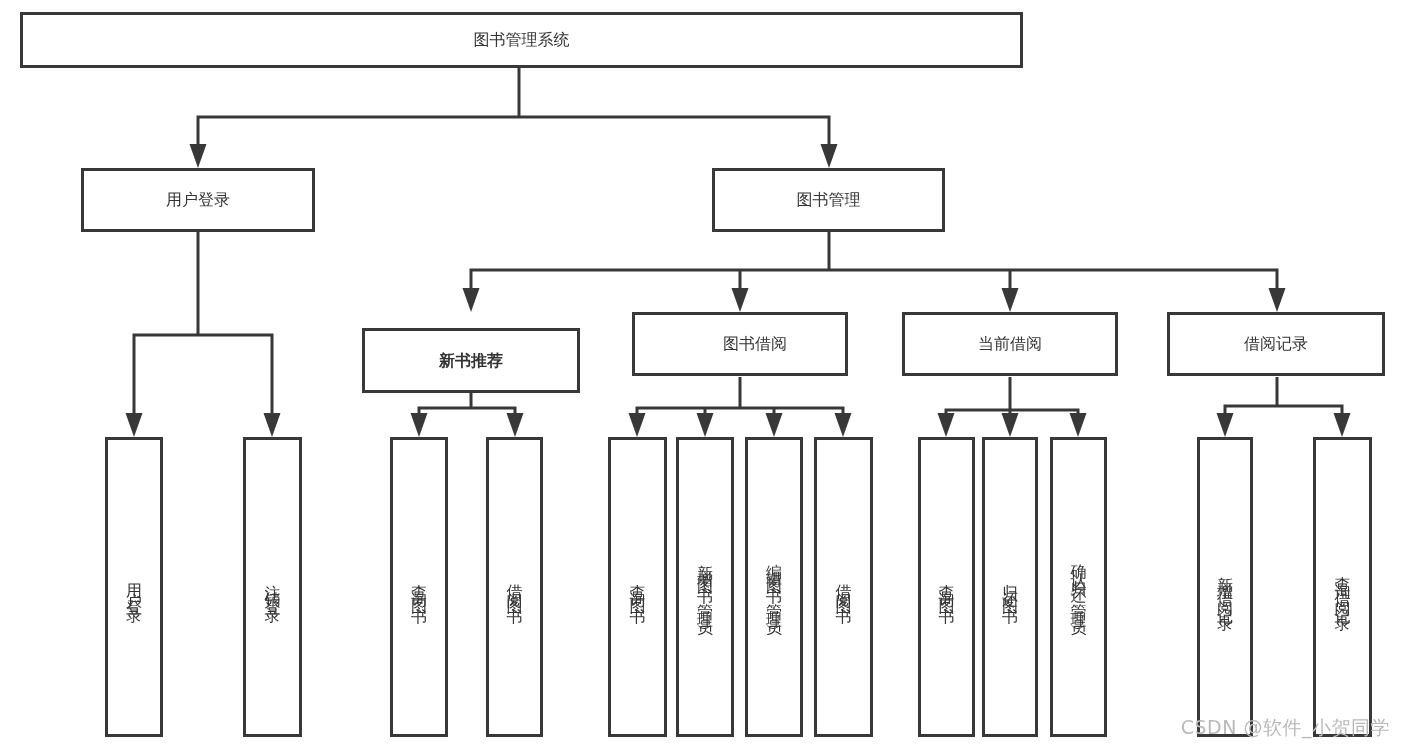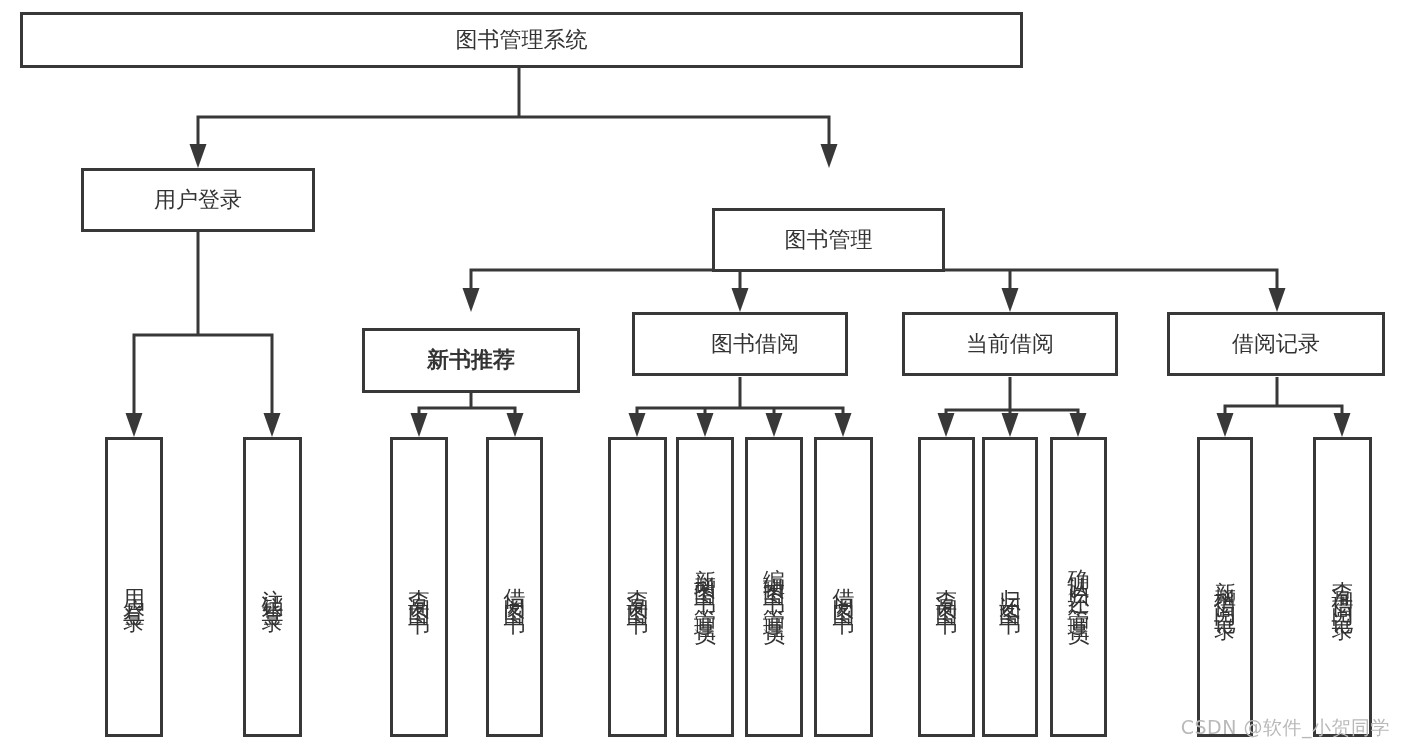--- a/index.html
+++ b/index.html
@@ -33,21 +33,21 @@
   }
   .node {
     position: absolute;
     box-sizing: border-box;
     border: 3px solid #383838;
     background: #ffffff;
     display: flex;
     align-items: center;
     justify-content: center;
     color: #333333;
-    font-size: 22px;
+    font-size: 16px;
     line-height: 1.2;
     white-space: nowrap;
   }
   .leaf span {
     writing-mode: vertical-lr;
     text-orientation: mixed;
     letter-spacing: 8px;
     line-height: 1;
   }
   .watermark {
@@ -102,21 +102,21 @@
     <polygon points="1333.5,413 1350.5,413 1342,437"></polygon>
   </svg>
 
   <div class="node" style="left:20px; top:12px; width:1003px; height:56px;">
     <span>图书管理系统</span>
   </div>
 
   <div class="node" style="left:81px; top:168px; width:234px; height:64px;">
     <span>用户登录</span>
   </div>
-  <div class="node" style="left:712px; top:168px; width:233px; height:64px;margin-top:40px;">
+  <div class="node" style="left:712px; top:168px; width:233px; height:64px;">
     <span>图书管理</span>
   </div>
 
   <div class="node" style="left:362px; top:328px; width:218px; height:65px;font-weight:bold;">
     <span>新书推荐</span>
   </div>
   <div class="node" style="left:632px; top:312px; width:216px; height:64px;padding-left:30px;">
     <span>图书借阅</span>
   </div>
   <div class="node" style="left:902px; top:312px; width:216px; height:64px;justify-content:center;">

